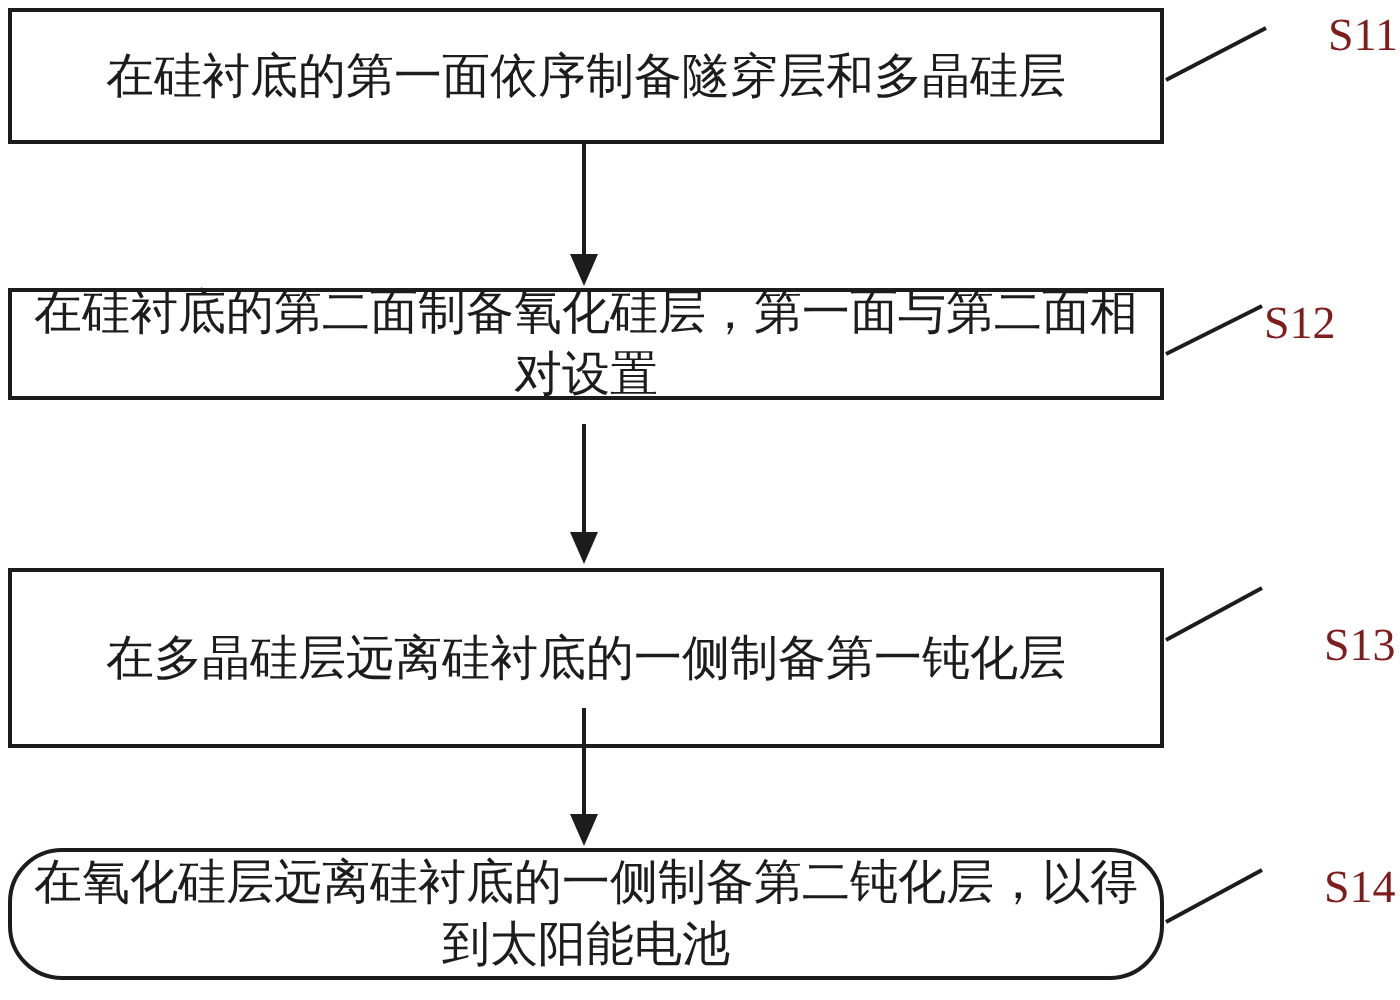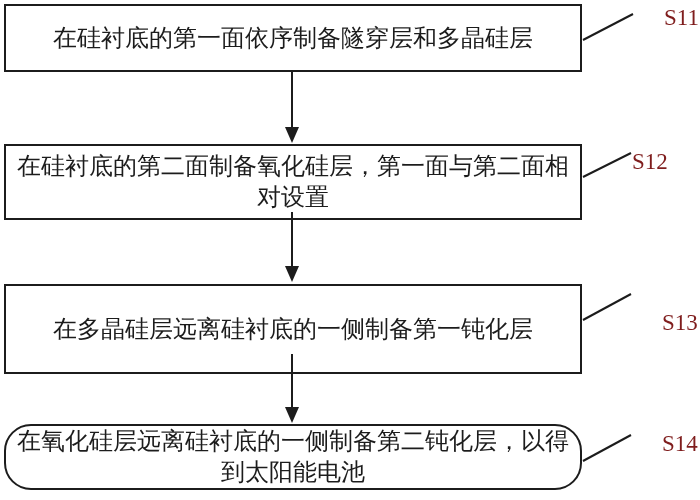--- a/index.html
+++ b/index.html
@@ -31,21 +31,21 @@
     width: 100%;
     padding: 0 10px;
     box-sizing: border-box;
     text-align: center;
     font-size: 24px;
     line-height: 31px;
     color: #1c1c1c;
     letter-spacing: 0px;
   }
   #box1 { top: 4px;   height: 68px; }
-  #box2 { top: 144px; height: 76px; }
+  #box2 { top: 144px; height: 56px; }
   #box3 { top: 284px; height: 90px; }
   #box4 { top: 424px; height: 66px; border-radius: 27px; }
 
   .arrow-stem {
     position: absolute;
     left: 291px;
     width: 2px;
     background: #1c1c1c;
   }
   #stem1 { top: 72px;  height: 56px; }

